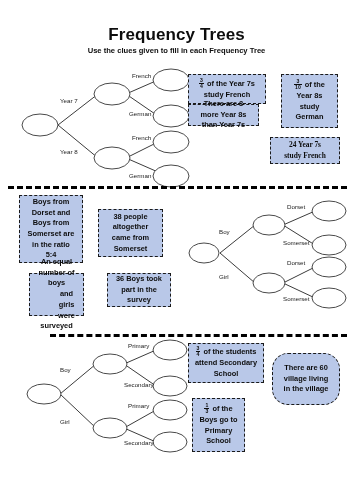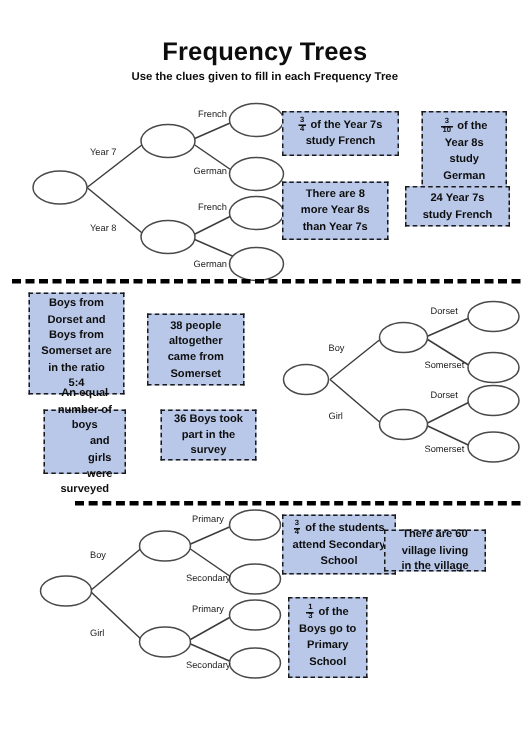--- a/index.html
+++ b/index.html
@@ -152,29 +152,29 @@
 
   <div class="clue" id="clue-1-2" style="left:281px; top:74px; width:57px; height:54px;">
     <span class="txt">
         <span style="display: block;"><span class="frac"><span class="num">3</span><span class="den">10</span></span> of the</span>
         <span style="display: block;">Year 8s</span>
         <span style="display: block;">study</span>
         <span style="display: block;">German</span>
       </span>
   </div>
 
-  <div class="clue" id="clue-1-3" style="left:188px; top:121px; width:71px; height:39px;">
+  <div class="clue" id="clue-1-3" style="left:188px; top:104px; width:71px; height:22px;">
     <span class="txt">
         <span style="display: block;">There are 8</span>
         <span style="display: block;">more Year 8s</span>
         <span style="display: block;">than Year 7s</span>
       </span>
   </div>
 
-  <div class="clue" id="clue-1-4" style="left:270px; top:124px; width:70px; height:27px;">
+  <div class="clue" id="clue-1-4" style="left:270px; top:137px; width:70px; height:27px;font-family:Liberation Serif, serif;">
     <span class="txt">
         <span style="display: block;">24 Year 7s</span>
         <span style="display: block;">study French</span>
       </span>
   </div>
 
   <div class="divider" id="divider-1"></div>
 
   <div class="clue" id="clue-2-1" style="left:19px; top:195px; width:64px; height:68px;">
     <span class="txt">
@@ -264,21 +264,21 @@
   </div>
 
   <div class="clue" id="clue-3-1" style="left:188px; top:343px; width:76px; height:40px;justify-content:center;">
     <span class="txt">
         <span style="display: block;"><span class="frac"><span class="num">3</span><span class="den">4</span></span> of the students</span>
         <span style="display: block;">attend Secondary</span>
         <span style="display: block;">School</span>
       </span>
   </div>
 
-  <div class="clue" id="clue-3-2" style="left:256px; top:353px; width:68px; height:28px;">
+  <div class="clue" id="clue-3-2" style="left:272px; top:353px; width:68px; height:52px;border-radius:16px;">
     <span class="txt">
         <span style="display: block;">There are 60</span>
         <span style="display: block;">village living</span>
         <span style="display: block;">in the village</span>
       </span>
   </div>
 
   <div class="clue" id="clue-3-3" style="left:192px; top:398px; width:53px; height:54px;">
     <span class="txt">
         <span style="display: block;"><span class="frac"><span class="num">1</span><span class="den">3</span></span> of the</span>

